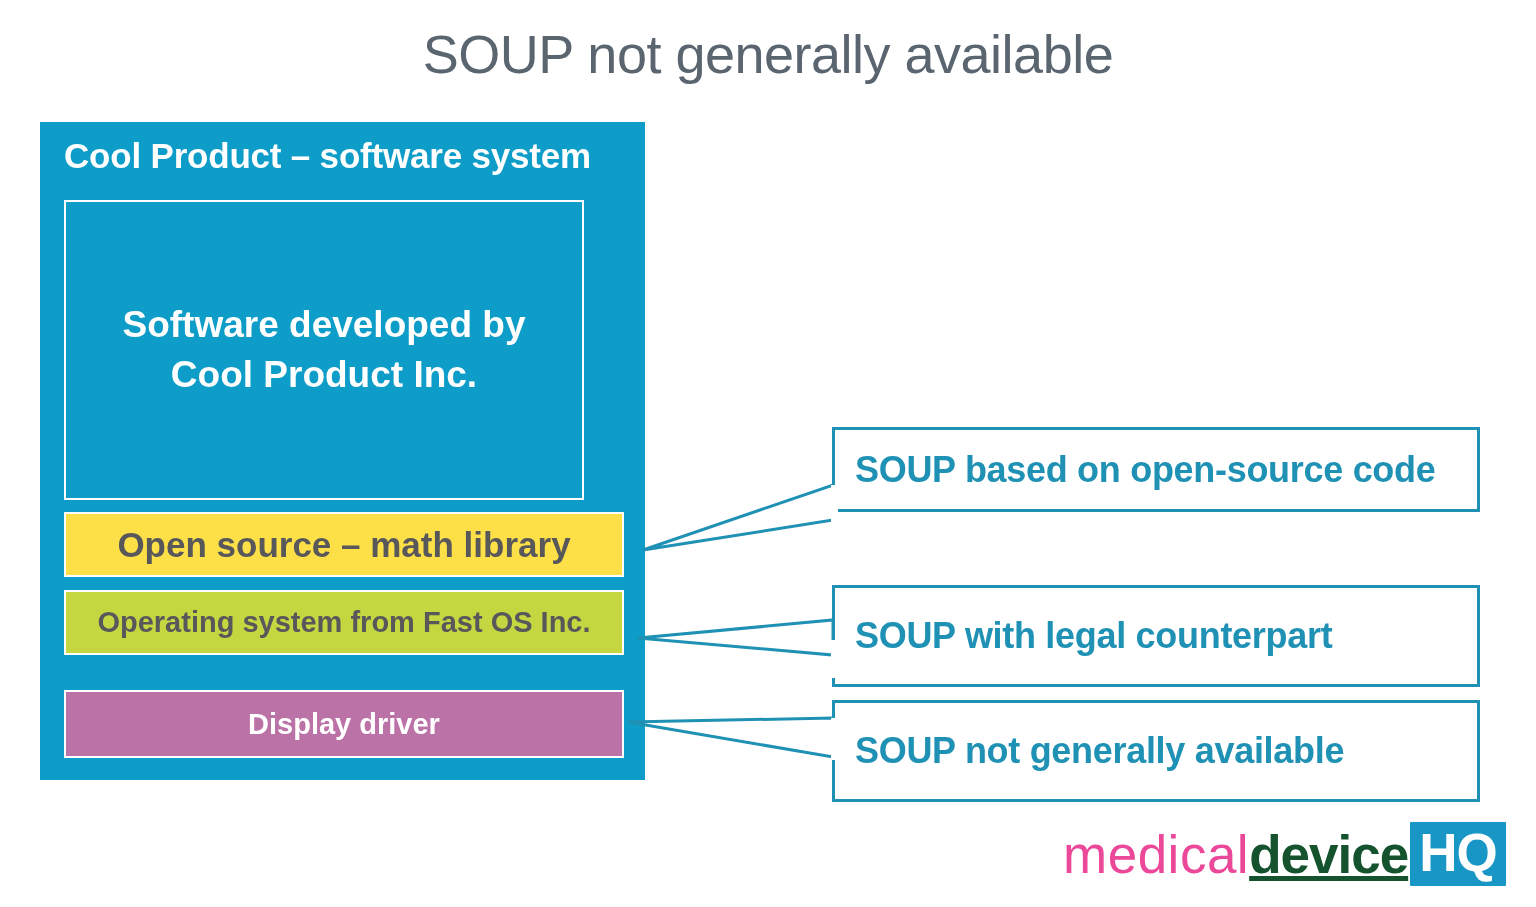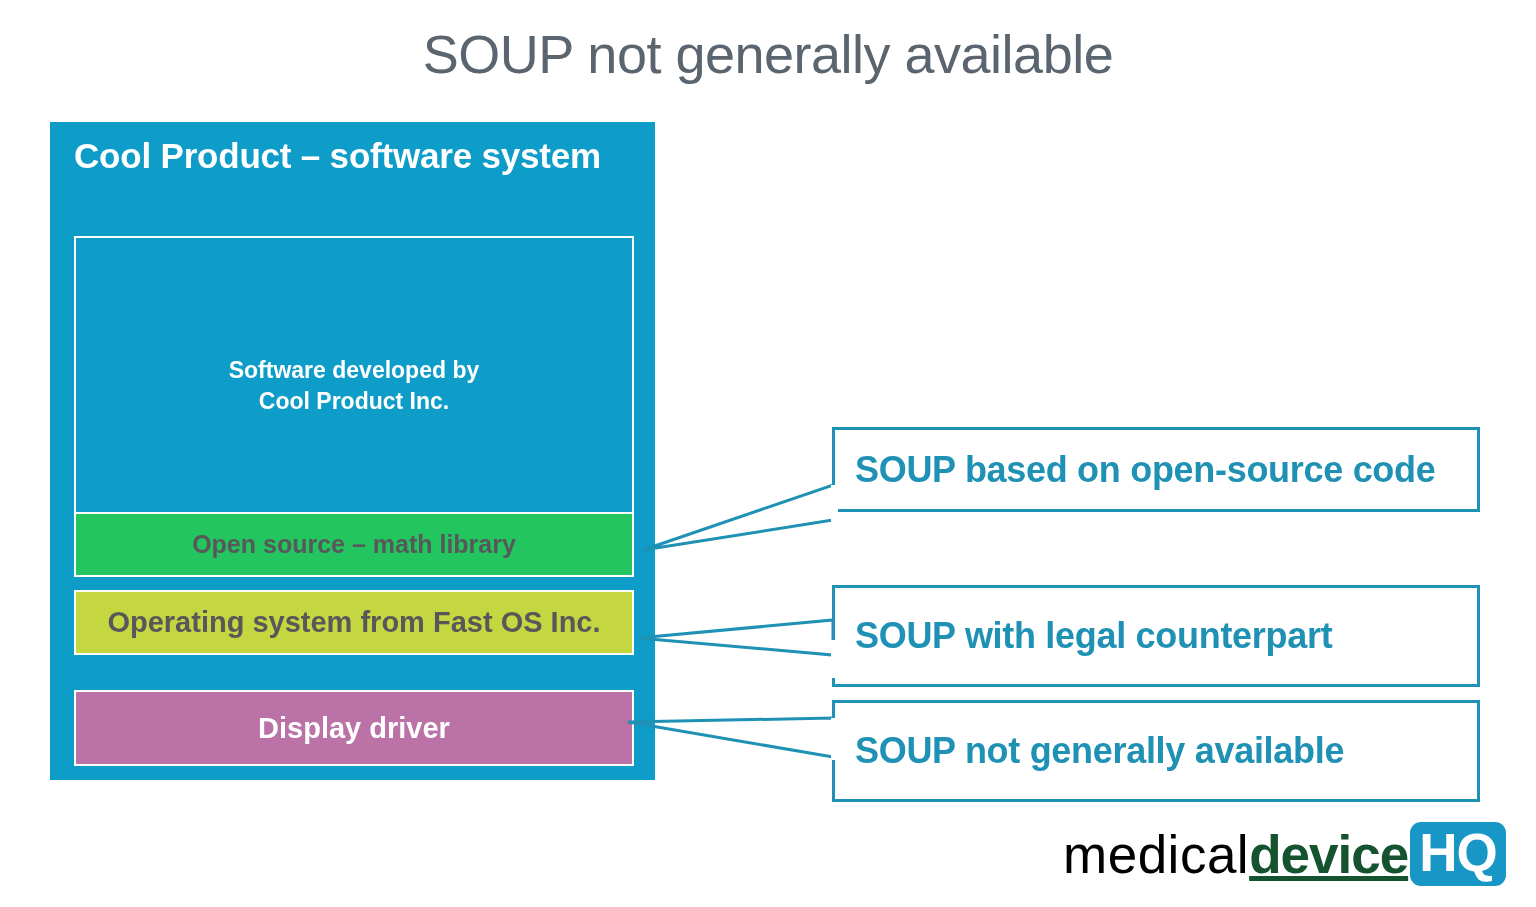--- a/index.html
+++ b/index.html
@@ -31,21 +31,21 @@
     font-weight: 400;
     letter-spacing: -0.5px;
     color: #5a6570;
     line-height: 1.2;
     white-space: nowrap;
   }
 
   
   #system-box {
     position: absolute;
-    left: 50px;
+    left: 40px;
     top: 122px;
     width: 605px;
     height: 658px;
     background: #0d9dc8;
     box-sizing: border-box;
     padding-left: 12px;
   }
   #system-title {
     position: absolute;
     left: 24px;
@@ -63,55 +63,54 @@
     box-sizing: border-box;
     border: 2px solid #ffffff;
     display: flex;
     align-items: center;
     justify-content: center;
     text-align: center;
   }
   #layer-own-software {
     left: 24px;
     top: 78px;
-    width: 560px;
+    width: 520px;
     height: 300px;
     background: #0d9dc8;
     color: #ffffff;
-    font-size: 23px;
+    font-size: 37px;
     font-weight: 700;
     line-height: 1.35;
-    margin-top: 36px;
   }
   #layer-math-library {
     left: 24px;
     top: 390px;
     width: 560px;
     height: 65px;
-    background: #22c55e;
+    background: #fde047;
     color: #58585b;
-    font-size: 25px;
+    font-size: 35px;
     font-weight: 600;
   }
   #layer-operating-system {
     left: 24px;
     top: 468px;
     width: 560px;
     height: 65px;
     background: #c4d741;
     color: #58585b;
     font-size: 29px;
     font-weight: 600;
     text-align: center;
   }
   #layer-display-driver {
     left: 24px;
     top: 568px;
     width: 560px;
-    height: 76px;
+    height: 68px;
     background: #bb72a6;
     color: #ffffff;
     font-size: 29px;
     font-weight: 600;
   }
 
   
   #leader-lines {
     position: absolute;
     left: 0;
@@ -168,35 +167,35 @@
     left: 1063px;
     top: 823px;
     height: 62px;
     display: flex;
     align-items: center;
     font-size: 53px;
     line-height: 1;
     white-space: nowrap;
   }
   #logo-medical {
-    color: #000000;
+    color: #ec4899;
     font-weight: 300;
     letter-spacing: 0.5px;
   }
   #logo-device {
     color: #14532d;
     font-weight: 700;
     letter-spacing: -1px;
     text-decoration: underline;
   }
   #logo-hq-badge {
     background: #1896c6;
     color: #ffffff;
     font-weight: 700;
-    border-radius: 11px;
+    border-radius: 1px;
     padding: 4px 9px 7px 9px;
     margin-left: 2px;
     letter-spacing: -1px;
   }
 </style>
 </head>
 <body>
 
 <div id="slide">
 

